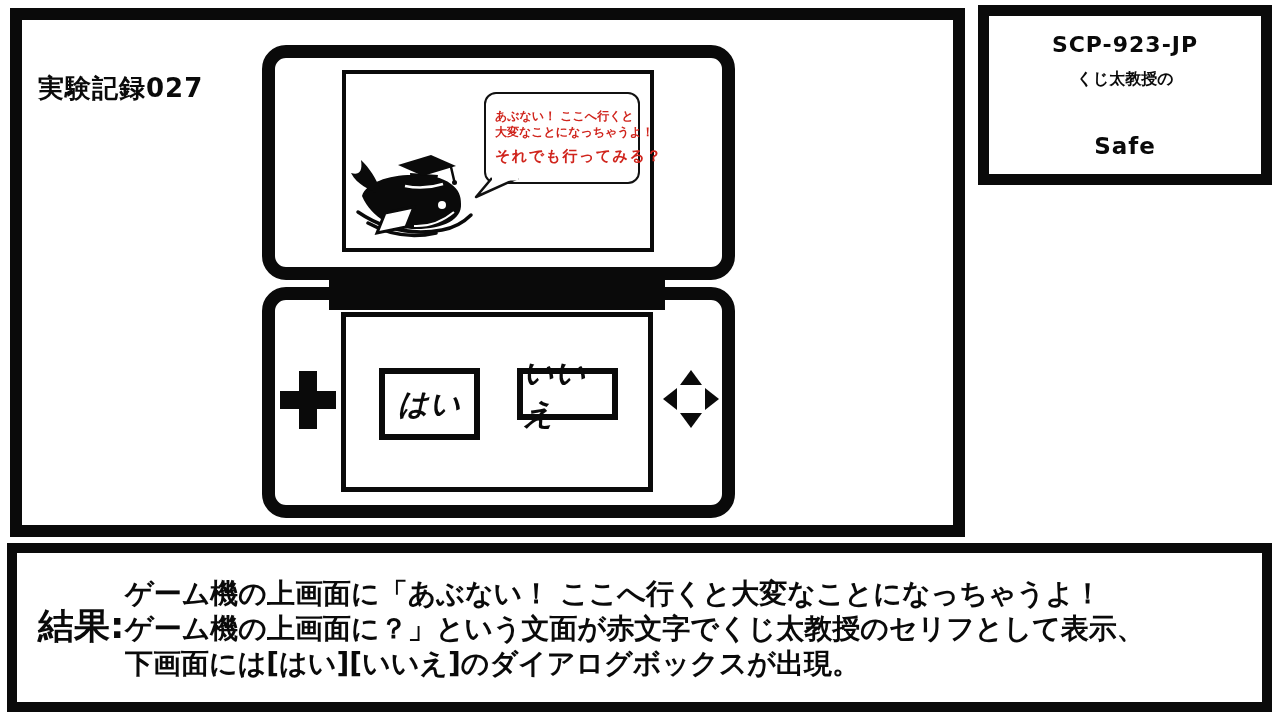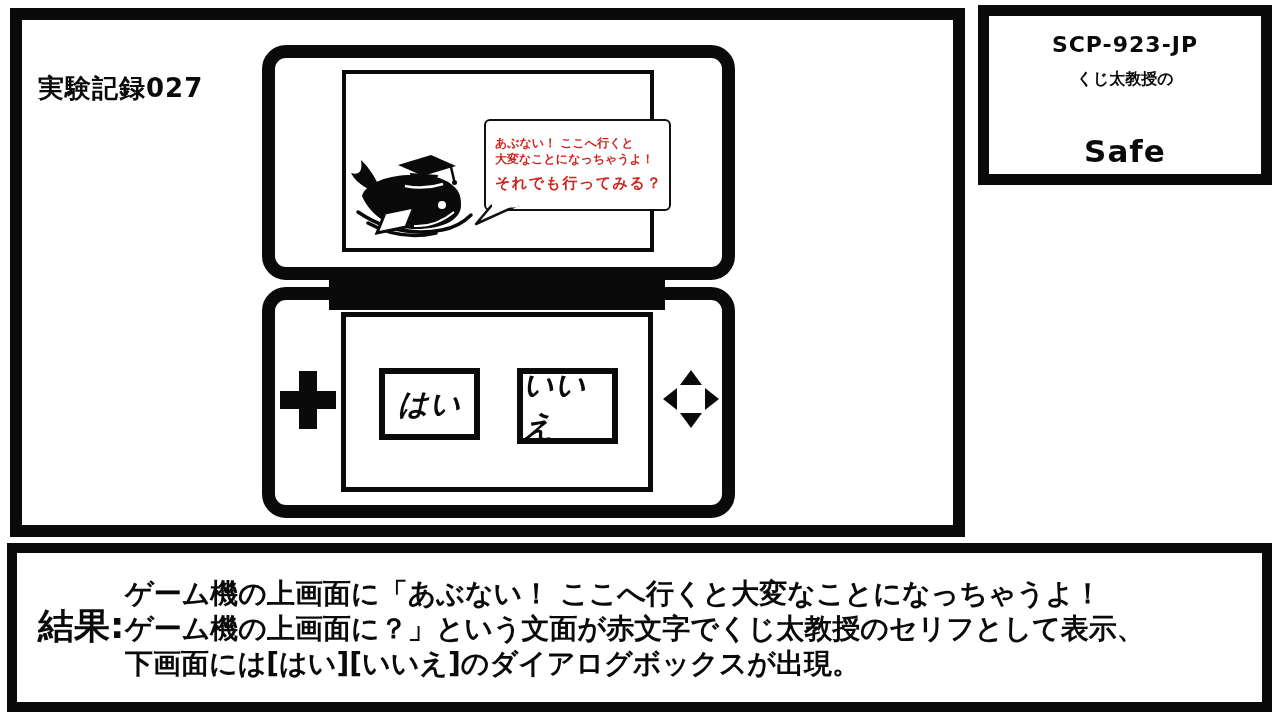--- a/index.html
+++ b/index.html
@@ -32,53 +32,53 @@
   }
   .console-top  { left: 240px; top: 25px;  width: 473px; height: 235px; }
   .console-bottom { left: 240px; top: 267px; width: 473px; height: 231px; font-style: italic; }
 
   .screen { border: 4px solid #0a0a0a; background: #ffffff; }
   .screen-top { left: 67px; top: 12px; width: 312px; height: 182px; }
   .screen-bottom { left: 66px; top: 12px; width: 312px; height: 180px; border-width: 5px; }
 
   
   .bubble {
-    left: 138px; top: 18px; width: 187px; height: 92px;
-    border: 2.5px solid #111111; border-radius: 6px; background: #ffffff; margin-top: 27px;
+    left: 138px; top: 18px; width: 156px; height: 92px;
+    border: 2.5px solid #111111; border-radius: 12px; background: #ffffff;
   }
   .bubble-line { white-space: nowrap; color: #d0241c; }
   .bubble-l1 { left: 9px;  top: 14px; font-size: 12px; }
   .bubble-l2 { left: 9px;  top: 30px; font-size: 12px; }
   .bubble-l3 { left: 9px;  top: 53px; font-size: 15px; letter-spacing: 1.5px; }
   .bubble-tail { left: -14px; top: 82px; width: 60px; height: 24px; overflow: visible; }
 
   .whale { left: 2px; top: 78px; width: 130px; height: 90px; }
 
   
   .dlg-btn {
     border: 6px solid #0a0a0a; background: #ffffff;
     display: flex; align-items: center; justify-content: center;
     font-size: 30px; letter-spacing: 1px;
   }
   .btn-yes { left: 33px; top: 51px; width: 101px; height: 72px; }
-  .btn-no  { left: 171px; top: 51px; width: 101px; height: 76px; }
+  .btn-no  { left: 171px; top: 51px; width: 101px; height: 52px; }
 
   .dpad   { left: 5px;   top: 71px; width: 56px; height: 58px; }
   .arrows { left: 388px; top: 70px; width: 56px; height: 58px; }
 
   
   .info-box {
     left: 978px; top: 5px; width: 294px; height: 180px;
     border: 11px solid #0a0a0a; background: #ffffff;
   }
   .info-line { left: 0; width: 100%; text-align: center; white-space: nowrap; }
   .info-id    { top: 16px;  font-size: 22px; letter-spacing: 1px; }
   .info-sub1  { top: 53px;  font-size: 16px; }
   .info-sub2  { top: 83px;  font-size: 22px; }
-  .info-class { top: 117px; font-size: 31px; letter-spacing: 1px; }
+  .info-class { top: 117px; font-size: 23px; letter-spacing: 1px; }
 
   
   .result-box {
     left: 7px; top: 543px; width: 1265px; height: 169px;
     border: 10px solid #0a0a0a; background: #ffffff;
   }
   .result-label { left: 21px; top: 49px; font-size: 36px; white-space: nowrap; }
   .result-line  { left: 108px; font-size: 28px; white-space: nowrap; }
   .result-l1 { top: 22px; }
   .result-l2 { top: 57px; }

